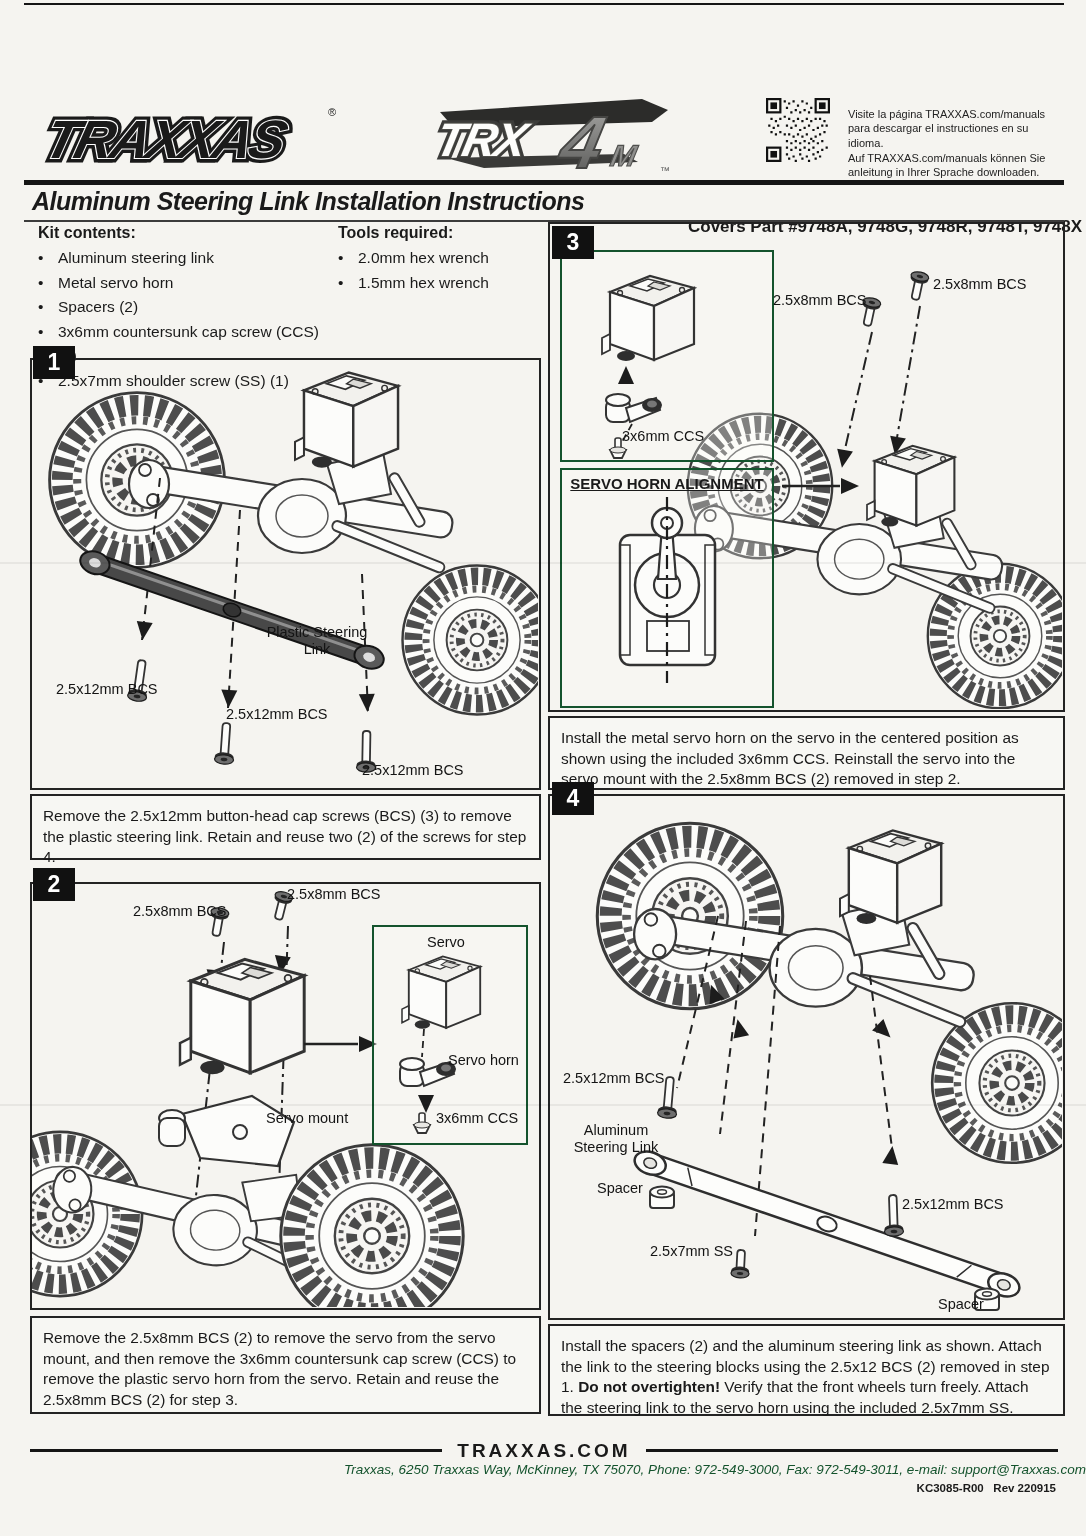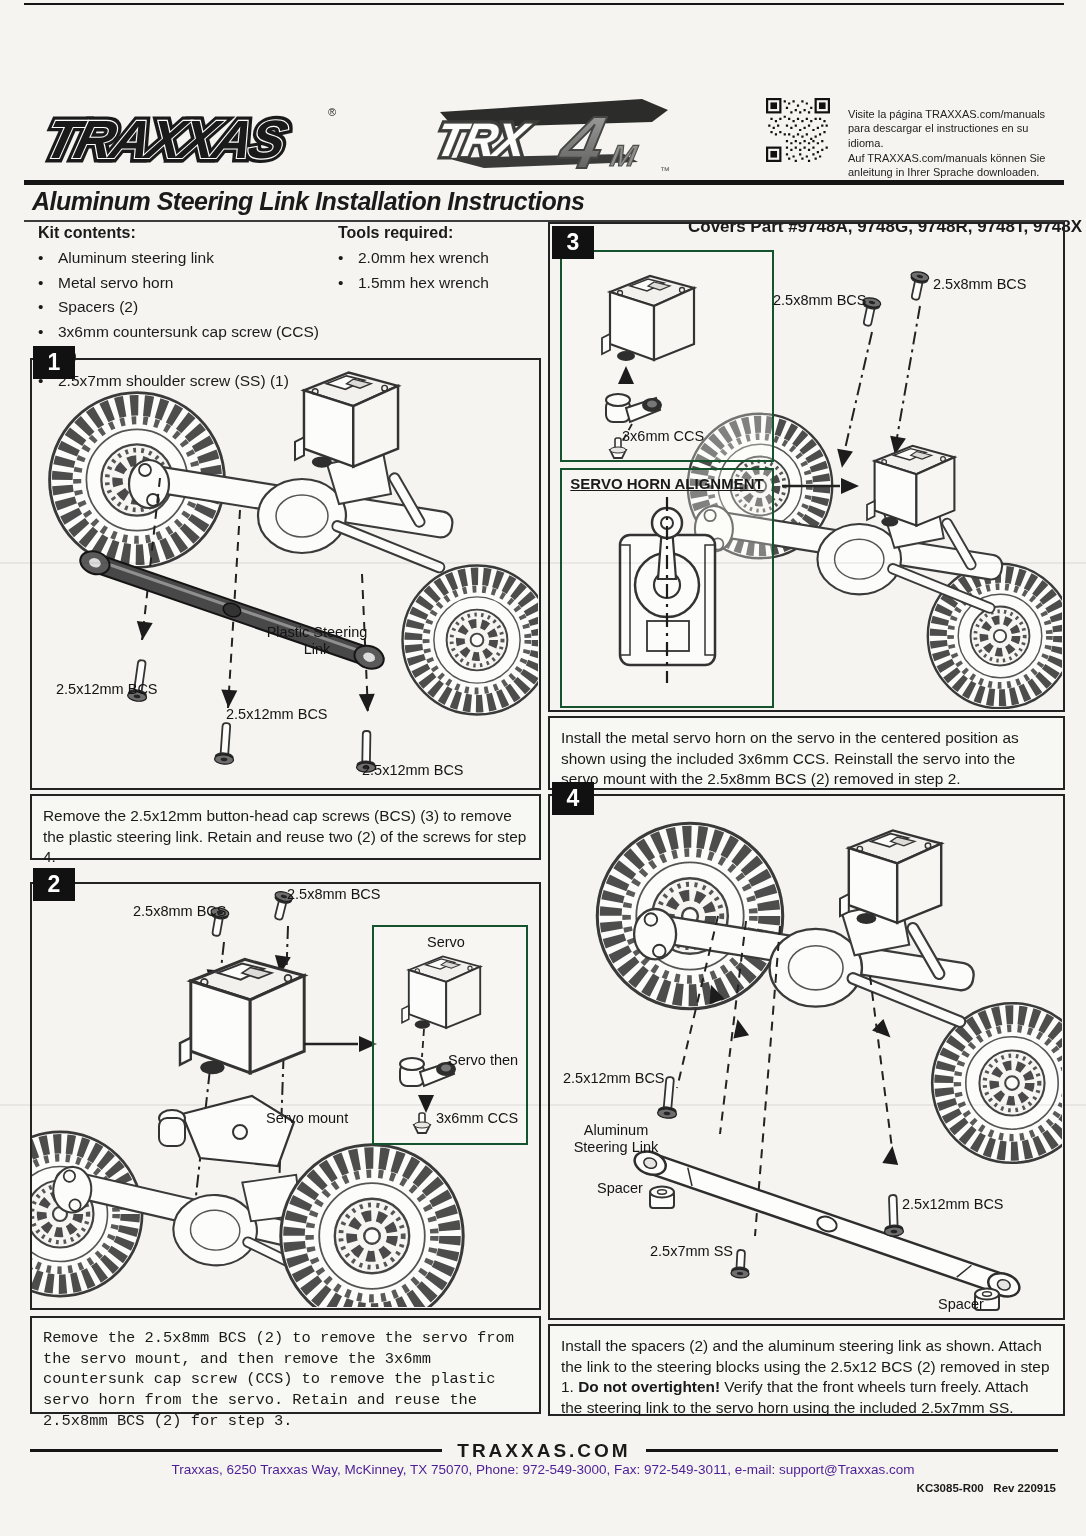--- a/index.html
+++ b/index.html
@@ -18,21 +18,21 @@
   .stepbox{position:absolute;border:2.5px solid #232323;box-sizing:border-box;}
   .capbox{position:absolute;border:2px solid #232323;box-sizing:border-box;padding:10px 11px;
           font-size:15.4px;line-height:1.34;background:rgba(252,252,250,0.35);}
   .badge{position:absolute;background:#111;color:#fff;width:42px;height:33px;display:flex;
          align-items:center;justify-content:center;font-weight:bold;font-size:23px;z-index:20;}
   .dlabel{position:absolute;font-size:14.5px;color:#141414;white-space:nowrap;z-index:10;}
   .dlabel.center{white-space:normal;text-align:center;line-height:1.18;}
   .insetbox{position:absolute;border:2px solid #14532d;box-sizing:border-box;background:rgba(252,252,250,0.3);text-decoration:underline;}
   .align-title{font-weight:bold;font-size:15px;text-align:center;line-height:1.2;padding-top:5px;}
   .footer-site{font-weight:bold;font-size:19px;letter-spacing:3px;text-align:center;white-space:nowrap;}
-  .footer-addr{font-size:13.5px;text-align:center;width:100%;color:#4c1d95;}
+  .footer-addr{font-size:13.5px;text-align:right;width:100%;color:#14532d;font-style:italic;}
   .footer-code{font-size:11.5px;font-weight:bold;text-align:right;}
   svg{display:block;}
 </style>
 </head>
 <body>
 
 <div class="page">
 
   <svg width="0" height="0" style="position:absolute" aria-hidden="true">
     <defs>
@@ -274,23 +274,23 @@
       <path d="M50 102 L48 130" stroke="#222" stroke-width="1.8" stroke-dasharray="7 5" fill="none"></path>
       <use href="#horn" transform="translate(60,135)"></use>
       <use href="#arrow" transform="translate(52,174) rotate(180)"></use>
       <use href="#ccs" transform="translate(48,204)"></use>
     </svg>
   </div>
   <div class="dlabel" style="left:133px;top:903px;">2.5x8mm BCS</div>
   <div class="dlabel" style="left:287px;top:886px;">2.5x8mm BCS</div>
   <div class="dlabel" style="left:266px;top:1094px;margin-top:16px;">Servo mount</div>
   <div class="dlabel" style="left:427px;top:934px;">Servo</div>
-  <div class="dlabel" style="left:448px;top:1052px;">Servo then</div>
+  <div class="dlabel" style="left:448px;top:1052px;">Servo horn</div>
   <div class="dlabel" style="left:436px;top:1110px;">3x6mm CCS</div>
-  <div class="capbox" style="left:30px;top:1316px;width:511px;height:98px;font-family:Liberation Mono, monospace;">
+  <div class="capbox" style="left:30px;top:1316px;width:511px;height:98px;">
     <span>Remove the 2.5x8mm BCS (2) to remove the servo from the servo mount, and then remove the 3x6mm countersunk cap screw (CCS) to remove the plastic servo horn from the servo. Retain and reuse the 2.5x8mm BCS (2) for step 3.</span>
   </div>
 
   <div class="badge" style="left:552px;top:226px;">3</div>
   <div class="stepbox" style="left:548px;top:222px;width:517px;height:490px;">
     <svg width="512" height="485" viewBox="0 0 512 485">
       <use href="#bcs8" transform="translate(322,78) rotate(12)"></use>
       <use href="#bcs8" transform="translate(370,52) rotate(12)"></use>
       <path d="M322 108 L292 238" stroke="#222" stroke-width="2" stroke-dasharray="13 5 3 5" fill="none"></path>
       <path d="M370 82 L345 225" stroke="#222" stroke-width="2" stroke-dasharray="13 5 3 5" fill="none"></path>

